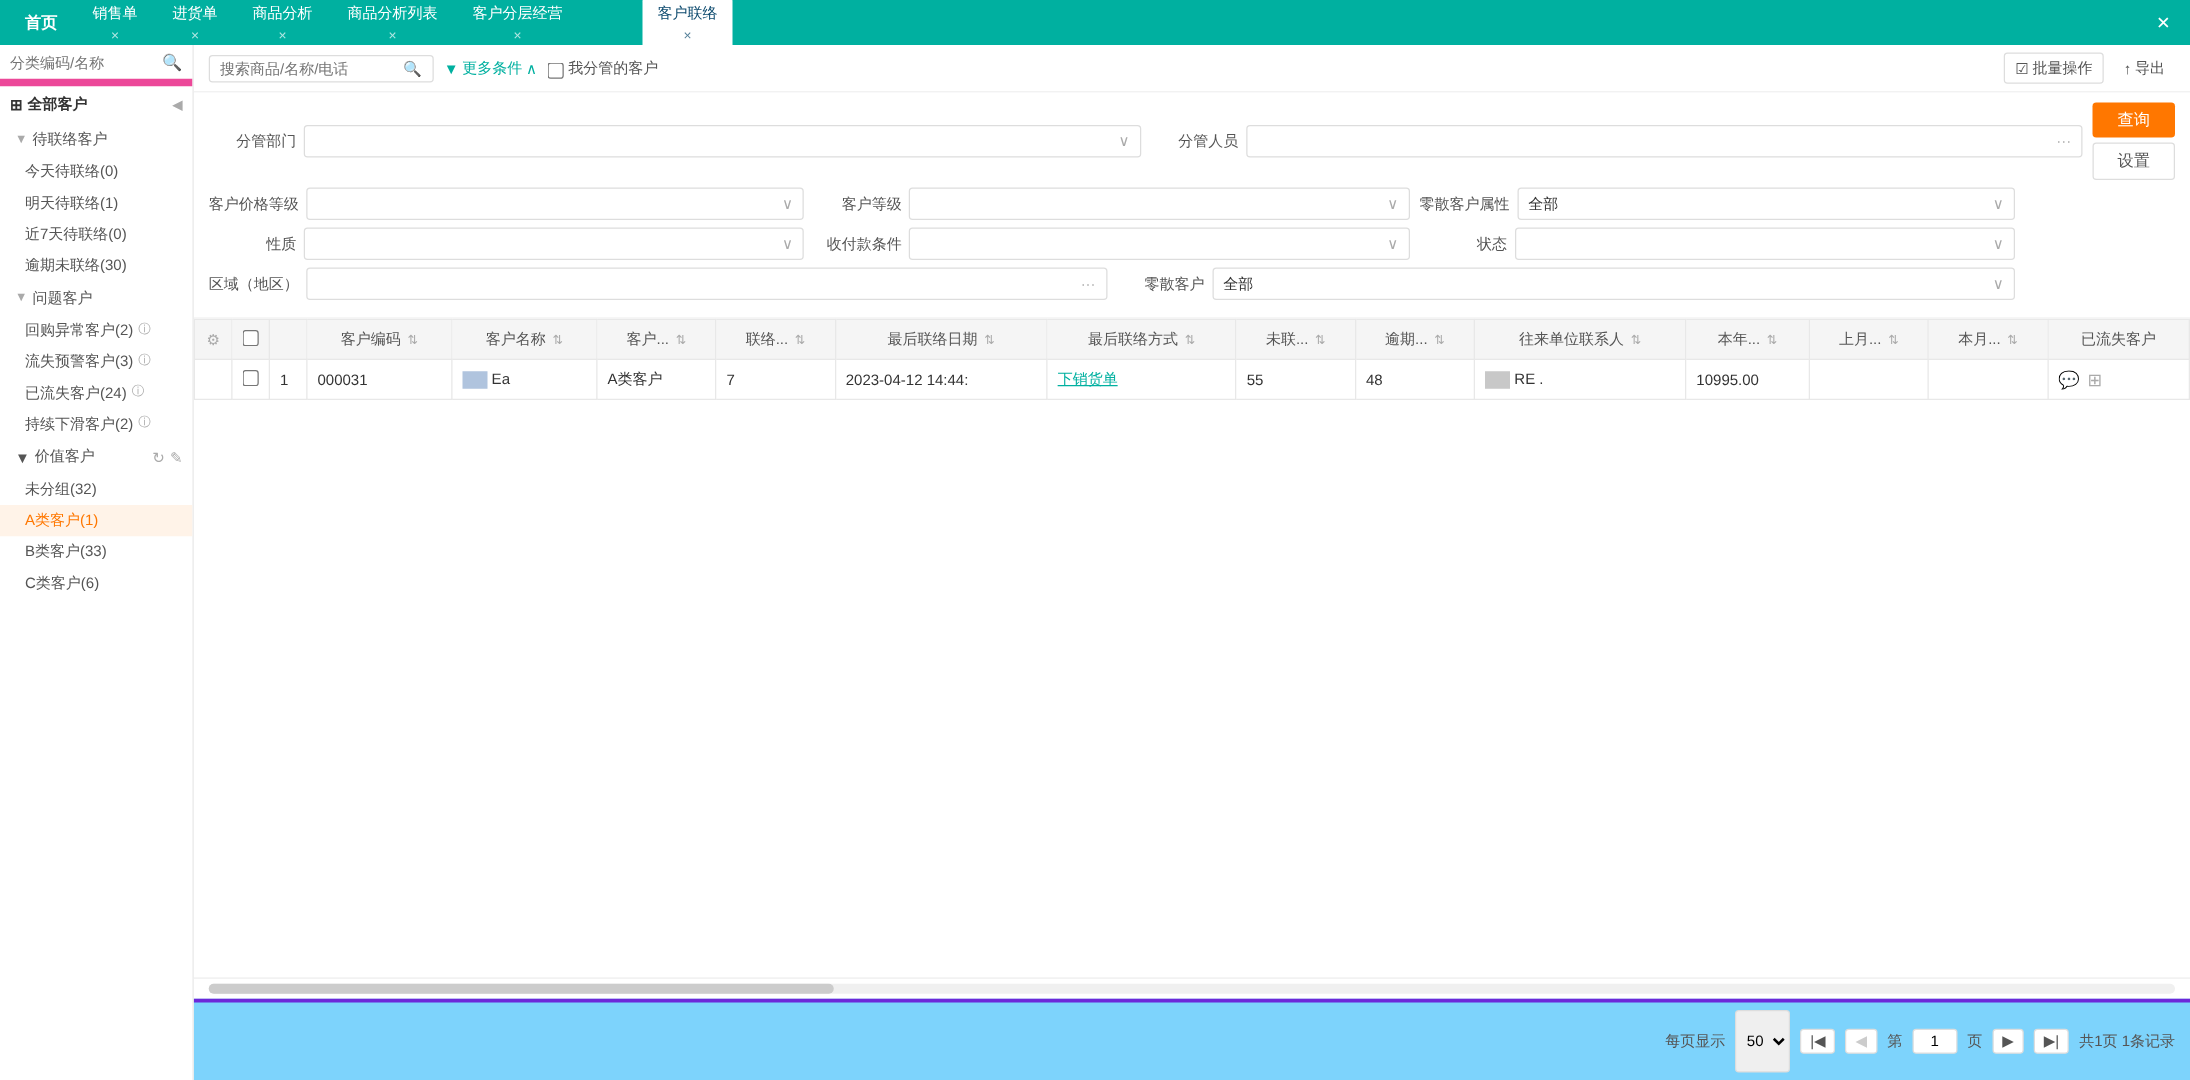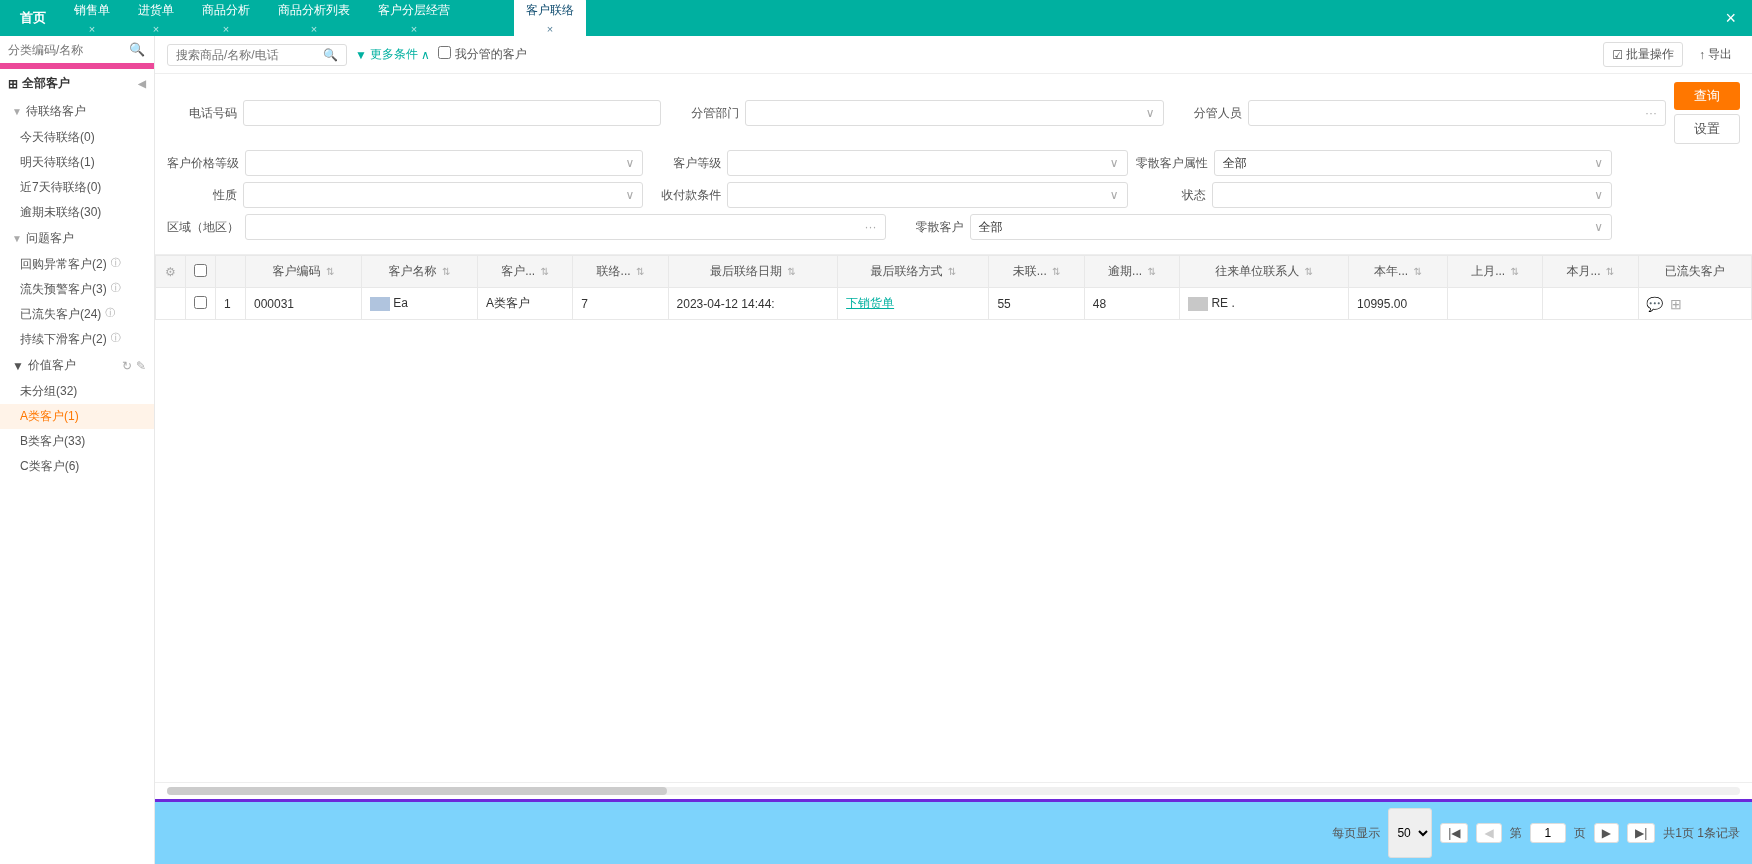--- a/index.html
+++ b/index.html
@@ -154,21 +154,21 @@
     }
     .filter-more {
       display: flex;
       align-items: center;
       gap: 3px;
       color: #00b0a0;
       cursor: pointer;
     }
     .filter-checkbox {
       display: flex;
-      align-items: flex-start;
+      align-items: flex-end;
       gap: 4px;
       color: #555;
       cursor: pointer;
     }
     .filter-spacer { flex: 1; }
     .btn-batch {
       display: flex;
       align-items: center;
       gap: 3px;
       color: #555;
@@ -487,24 +487,20 @@
       </div>
       <div class="btn-export">
         <span>↑</span>
         <span>导出</span>
       </div>
     </div>
 
     <div class="adv-filter">
 
       <div class="adv-filter-row">
-        <div class="adv-filter-cell">
-          <span class="adv-filter-label">电话号码</span>
-          <div class="adv-filter-input"></div>
-        </div>
         <div class="adv-filter-cell">
           <span class="adv-filter-label">分管部门</span>
           <div class="adv-filter-input">
             <span></span>
             <span class="arrow">∨</span>
           </div>
         </div>
         <div class="adv-filter-cell">
           <span class="adv-filter-label">分管人员</span>
           <div class="adv-filter-input">

